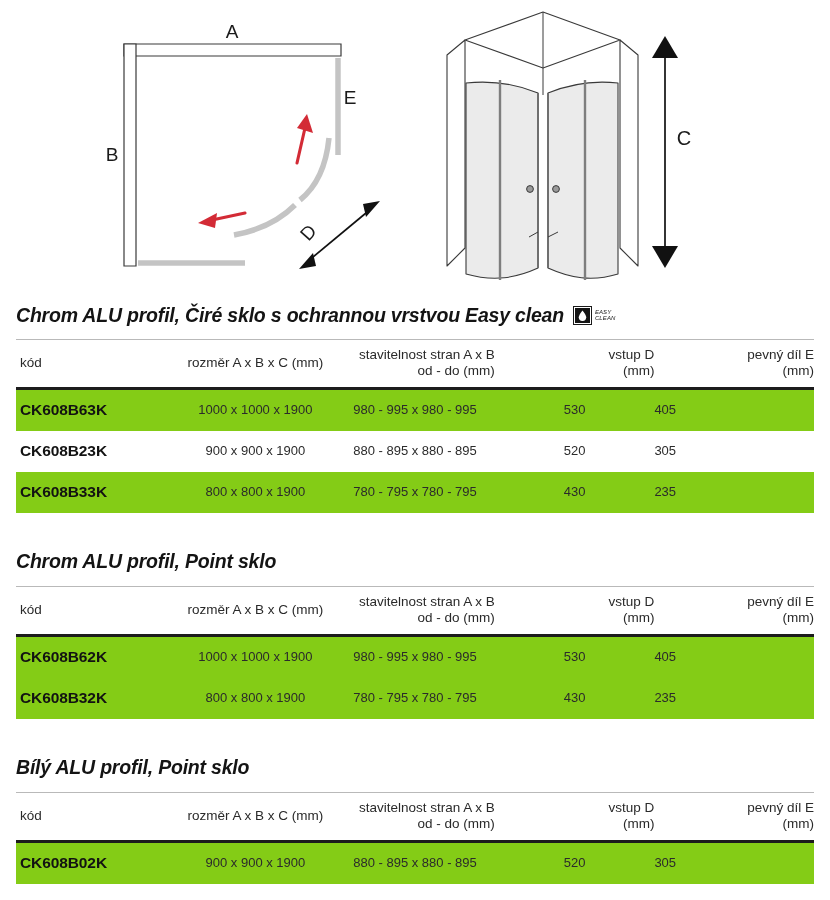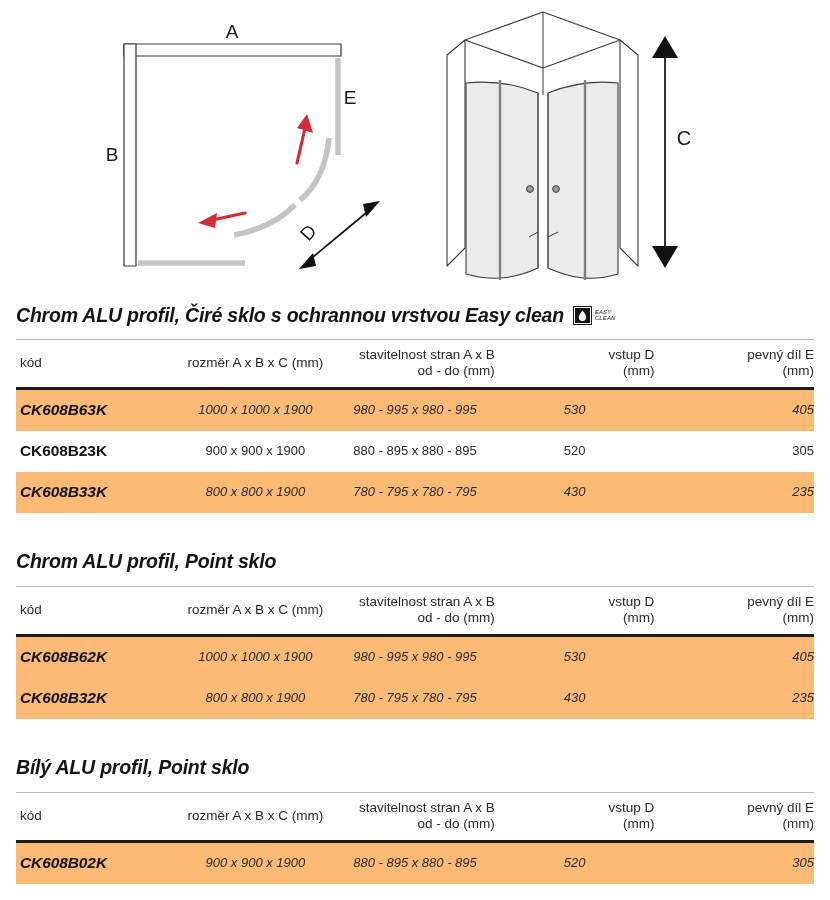--- a/index.html
+++ b/index.html
@@ -118,35 +118,34 @@
   .col-entry  { width: 85px;  text-align: center; }
   .col-fixed  { width: 90px;  text-align: center; }
 
   .spec-table tbody td {
     padding: 11px 0 12px;
     vertical-align: middle;
     color: #2b2b2b;
     font-size: 13px;
   }
   .spec-table tbody tr.shaded td {
-    background: #fdba74;
-    font-style: italic;
+    background: #84cc16;
   }
   .spec-table tbody tr td.code-cell {
     font-weight: bold;
     color: #121212;
     text-align: left;
     padding-left: 4px;
     font-size: 15.5px;
     letter-spacing: -0.1px;
   }
   .spec-table tbody tr td.dim-cell    { text-align: center; }
   .spec-table tbody tr td.adjust-cell { text-align: center; }
   .spec-table tbody tr td.entry-cell  { text-align: center; margin-top: 9px; }
-  .spec-table tbody tr td.fixed-cell  { text-align: right; }
+  .spec-table tbody tr td.fixed-cell  { text-align: left; }
 
   .gap-after-table { height: 34px; }
   .gap-heading-table { height: 9px; }
 </style>
 </head>
 <body>
 
 <div class="diagrams">
   <svg class="diagram-svg" width="830" height="300" viewBox="0 0 830 300">
 

